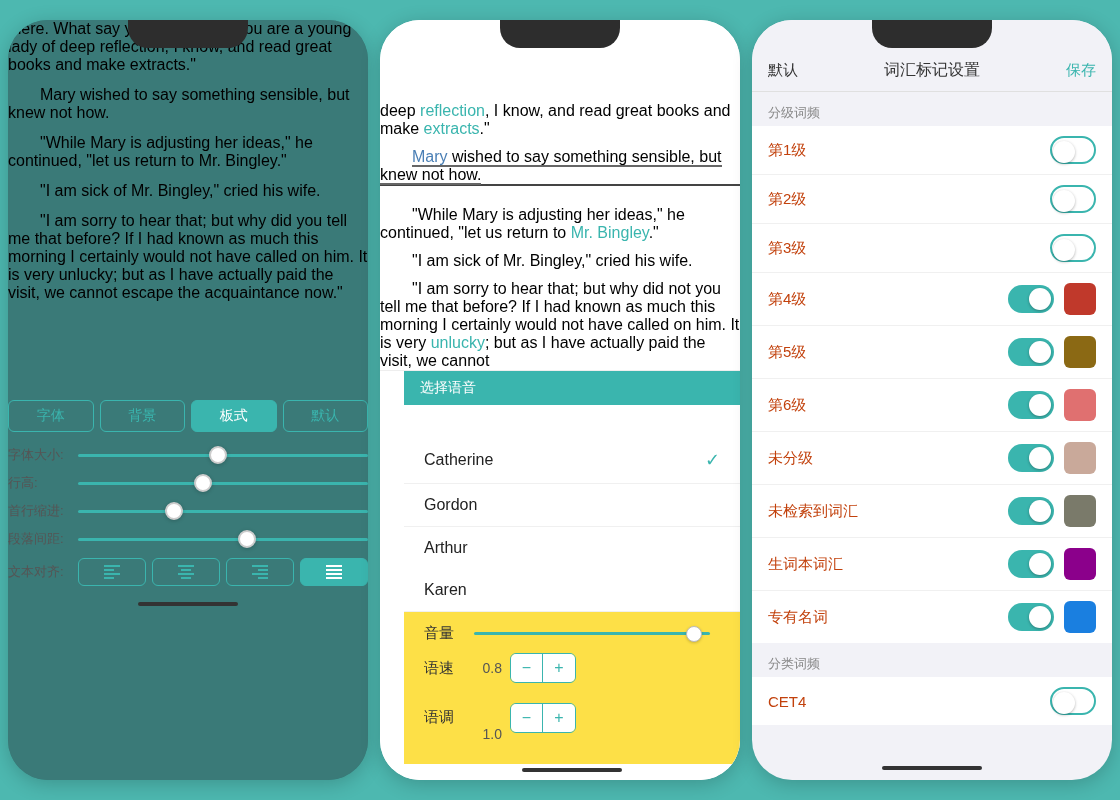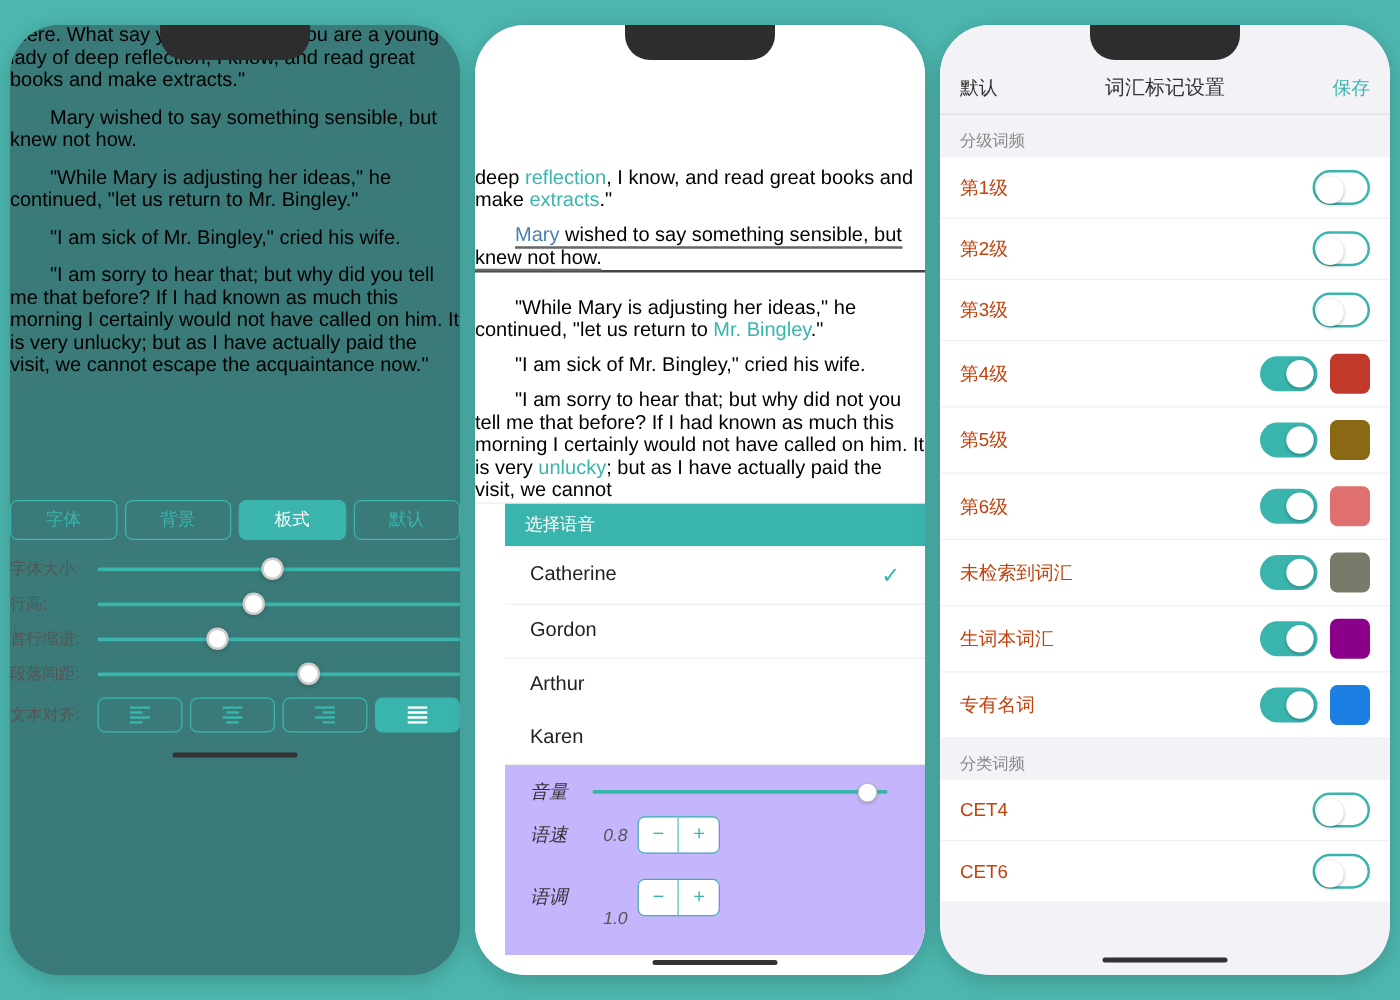--- a/index.html
+++ b/index.html
@@ -174,31 +174,31 @@
       justify-content: space-between;
       padding: 12px 20px;
       border-bottom: 1px solid #f0f0f0;
       font-size: 16px;
       color: #222;
       cursor: pointer;
     }
 
     .voice-item.selected {
       color: #222;
+      margin-top: 32px;
     }
 
     .checkmark {
       color: #3ab5ae;
       font-size: 18px;
     }
 
     .voice-controls {
       padding: 12px 20px;
-      background: #c4b5fd;
-      font-style: italic;
+      background: #fde047;
     }
 
     .control-row {
       display: flex;
       align-items: center;
       margin-bottom: 10px;
       font-size: 15px;
       color: #333;
     }
 
@@ -570,20 +570,27 @@
         <div class="color-swatch" style="background:#8B6914;"></div>
       </div>
       <div class="setting-item">
         <span class="setting-name">第6级</span>
         <div class="toggle on">
             <div class="toggle-thumb"></div>
           </div>
         <div class="color-swatch" style="background:#e07070;"></div>
       </div>
       <div class="setting-item">
+        <span class="setting-name">未分级</span>
+        <div class="toggle on">
+            <div class="toggle-thumb"></div>
+          </div>
+        <div class="color-swatch" style="background:#c9a99a;"></div>
+      </div>
+      <div class="setting-item">
         <span class="setting-name">未检索到词汇</span>
         <div class="toggle on">
             <div class="toggle-thumb"></div>
           </div>
         <div class="color-swatch" style="background:#7a7a6a;"></div>
       </div>
       <div class="setting-item">
         <span class="setting-name">生词本词汇</span>
         <div class="toggle on">
             <div class="toggle-thumb"></div>
@@ -600,25 +607,19 @@
     </div>
 
     <div class="section-label">分类词频</div>
     <div class="settings-card">
       <div class="setting-item">
         <span class="setting-name">CET4</span>
         <div class="toggle off">
             <div class="toggle-thumb"></div>
           </div>
       </div>
-      <div class="setting-item">
-        <span class="setting-name">CET6</span>
-        <div class="toggle off">
-            <div class="toggle-thumb"></div>
-          </div>
-      </div>
 
     </div>
 
   </div>
 
   <div class="home-indicator" style="margin:6px auto 10px;"></div>
 </div>
 
 </body></html>

